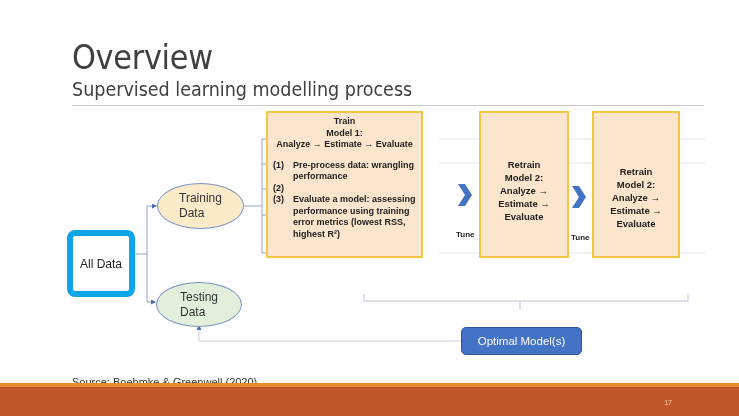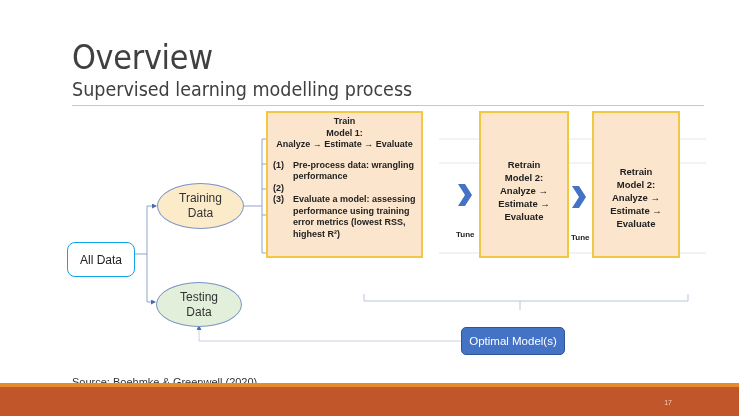--- a/index.html
+++ b/index.html
@@ -4,41 +4,41 @@
 <style>
   * { box-sizing: border-box; margin: 0; padding: 0; }
   html, body { width: 739px; height: 416px; overflow: hidden; background: #ffffff; }
   body { position: relative; font-family: "Liberation Sans", sans-serif; color: #222; }
   .title { position: absolute; left: 72px; top: 38px; font-size: 33px; font-weight: 300; color: #404040; letter-spacing: -0.3px; font-family: "DejaVu Sans", sans-serif; font-weight: normal; transform: scaleX(0.92); transform-origin: left top; }
   .subtitle { position: absolute; left: 72px; top: 78px; font-size: 19.5px; color: #404040; font-family: "DejaVu Sans", sans-serif; transform: scaleX(0.9); transform-origin: left top; }
   .rule { position: absolute; left: 72px; top: 105px; width: 632px; height: 1px; background: #c8c8c8; }
 
   svg.connectors { position: absolute; left: 0; top: 0; }
 
-  .alldata { position: absolute; left: 67px; top: 230px; width: 68px; height: 35px; border: 1px solid #0ea5e9; border-radius: 8px; background: #fff; display: flex; align-items: center; justify-content: center; font-size: 12px; color: #222; margin-top: 12px; }
-  .ellipse { position: absolute; border-radius: 50%; display: flex; align-items: center; justify-content: center; text-align: center; font-size: 12px; line-height: 15px; color: #333; }
+  .alldata { position: absolute; left: 67px; top: 230px; width: 68px; height: 67px; border: 6px solid #0ea5e9; border-radius: 8px; background: #fff; display: flex; align-items: center; justify-content: center; font-size: 12px; color: #222; }
+  .ellipse { position: absolute; border-radius: 50%; display: flex; align-items: center; justify-content: center; text-align: left; font-size: 12px; line-height: 15px; color: #333; }
   .ellipse.training { left: 157px; top: 183px; width: 87px; height: 46px; background: #fbebc9; border: 1px solid #7b93c4; }
   .ellipse.testing { left: 156px; top: 282px; width: 86px; height: 45px; background: #e2efda; border: 1px solid #7b93c4; }
 
   .box { position: absolute; background: #fbe5cd; border: 2px solid #f2c744; }
   .box.train { left: 266px; top: 111px; width: 157px; height: 147px; padding: 3px 5px; font-size: 9px; font-weight: bold; color: #222; line-height: 11.5px; }
   .box.retrain1 { left: 479px; top: 111px; width: 90px; height: 147px; }
   .box.retrain2 { left: 592px; top: 111px; width: 88px; height: 147px; }
   .train-head { text-align: center; }
   .train-list { list-style: none; margin-top: 9px; }
   .train-list li { display: flex; margin-bottom: 0; }
   .train-list .num { width: 20px; flex-shrink: 0; }
   .retrain-text { position: absolute; left: 0; right: 0; text-align: center; font-size: 9.5px; font-weight: bold; line-height: 13px; color: #222; }
   .box.retrain1 .retrain-text { top: 45px; }
   .box.retrain2 .retrain-text { top: 52px; }
 
   .chev { position: absolute; width: 14px; height: 22px; }
   .tune { position: absolute; font-size: 8px; font-weight: bold; color: #222; margin-top: 20px; }
 
-  .optimal { position: absolute; left: 461px; top: 327px; width: 104px; height: 28px; background: #4472c4; border: 1px solid #2f5597; border-radius: 5px; color: #fff; font-size: 11.5px; display: flex; align-items: center; justify-content: center; }
+  .optimal { position: absolute; left: 461px; top: 327px; width: 121px; height: 28px; background: #4472c4; border: 1px solid #2f5597; border-radius: 5px; color: #fff; font-size: 11.5px; display: flex; align-items: center; justify-content: center; }
 
   .source { position: absolute; left: 72px; top: 376px; font-size: 11px; color: #333; }
   .footer-line { position: absolute; left: 0; top: 383px; width: 739px; height: 4px; background: #e58b2e; }
   .footer { position: absolute; left: 0; top: 387px; width: 739px; height: 29px; background: #c0562a; }
   .page-num { position: absolute; right: 67px; top: 12px; font-size: 7px; color: #f3d2bd; }
 </style>
 </head>
 <body>
 
 <div class="title">Overview</div>

